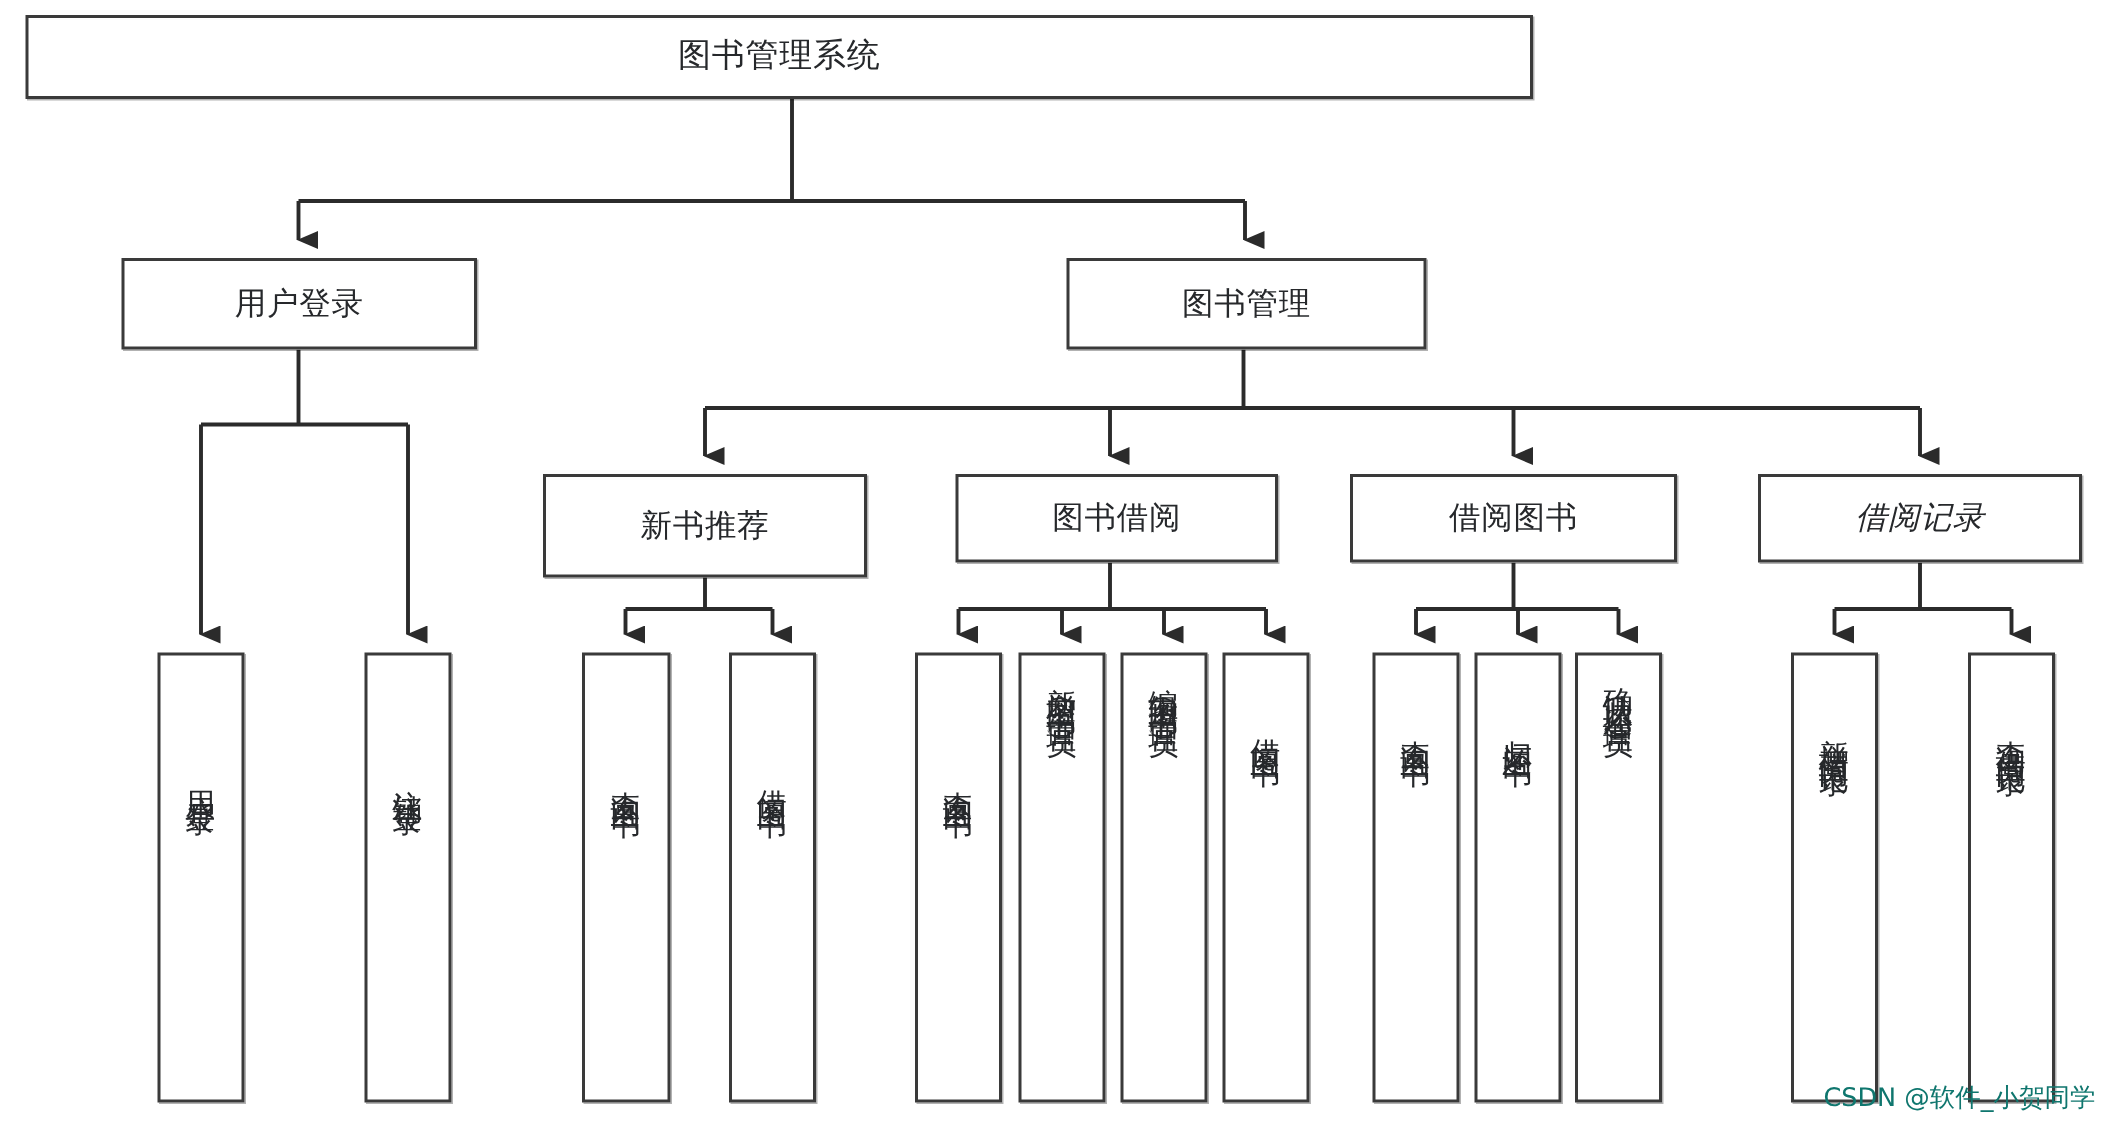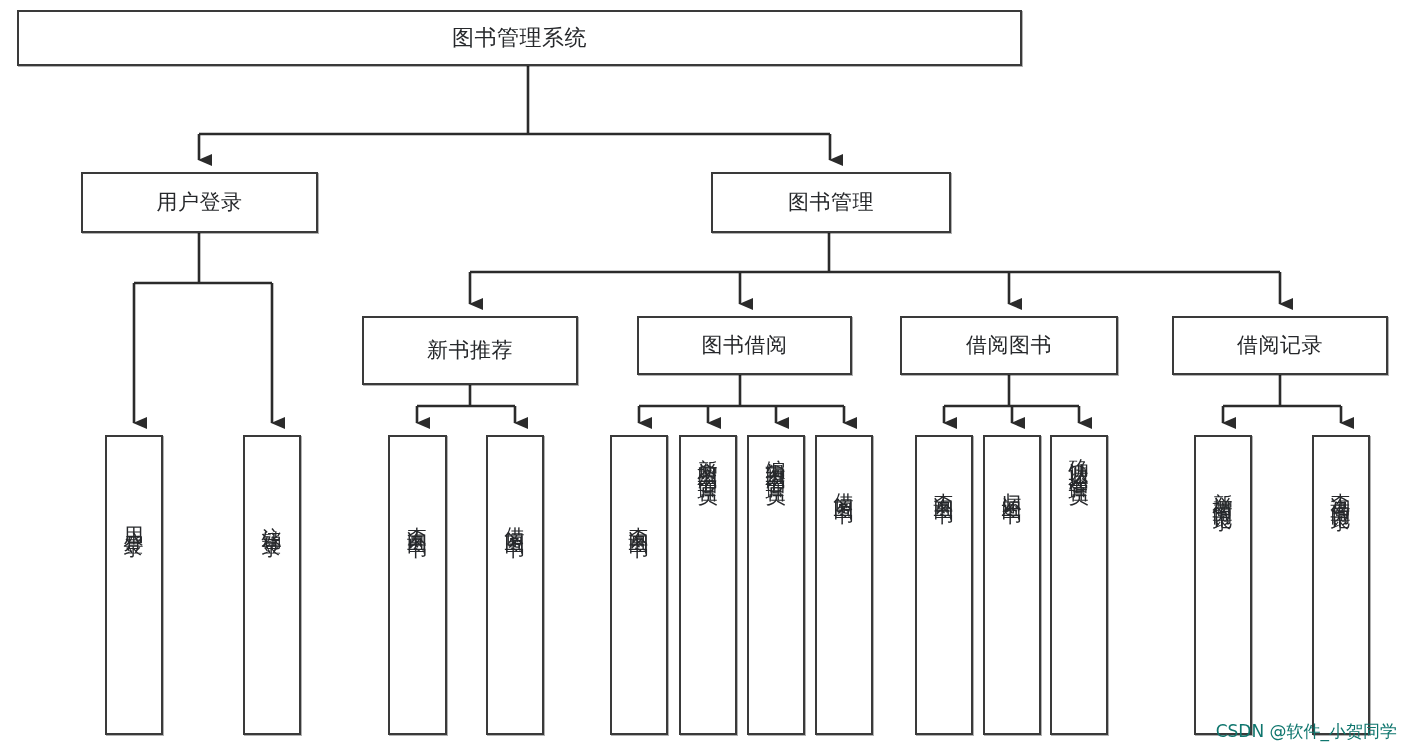--- a/index.html
+++ b/index.html
@@ -154,21 +154,21 @@
 
   <div class="node h" style="left:362px; top:316px; width:216px; height:69px;">
     <span class="label">新书推荐</span>
   </div>
   <div class="node h" style="left:637px; top:316px; width:215px; height:59px;">
     <span class="label">图书借阅</span>
   </div>
   <div class="node h" style="left:900px; top:316px; width:218px; height:59px;">
     <span class="label">借阅图书</span>
   </div>
-  <div class="node h" style="left:1172px; top:316px; width:216px; height:59px;">
+  <div class="node h" style="left:1172px; top:316px; width:216px; height:59px;font-style:italic;">
     <span class="label">借阅记录</span>
   </div>
 
   <div class="node v short" style="left:105px; top:435px; width:58px; height:300px;">
     <span class="label">用户登录</span>
   </div>
   <div class="node v short" style="left:243px; top:435px; width:58px; height:300px;">
     <span class="label">注销登录</span>
   </div>
   <div class="node v short" style="left:388px; top:435px; width:59px; height:300px;">

